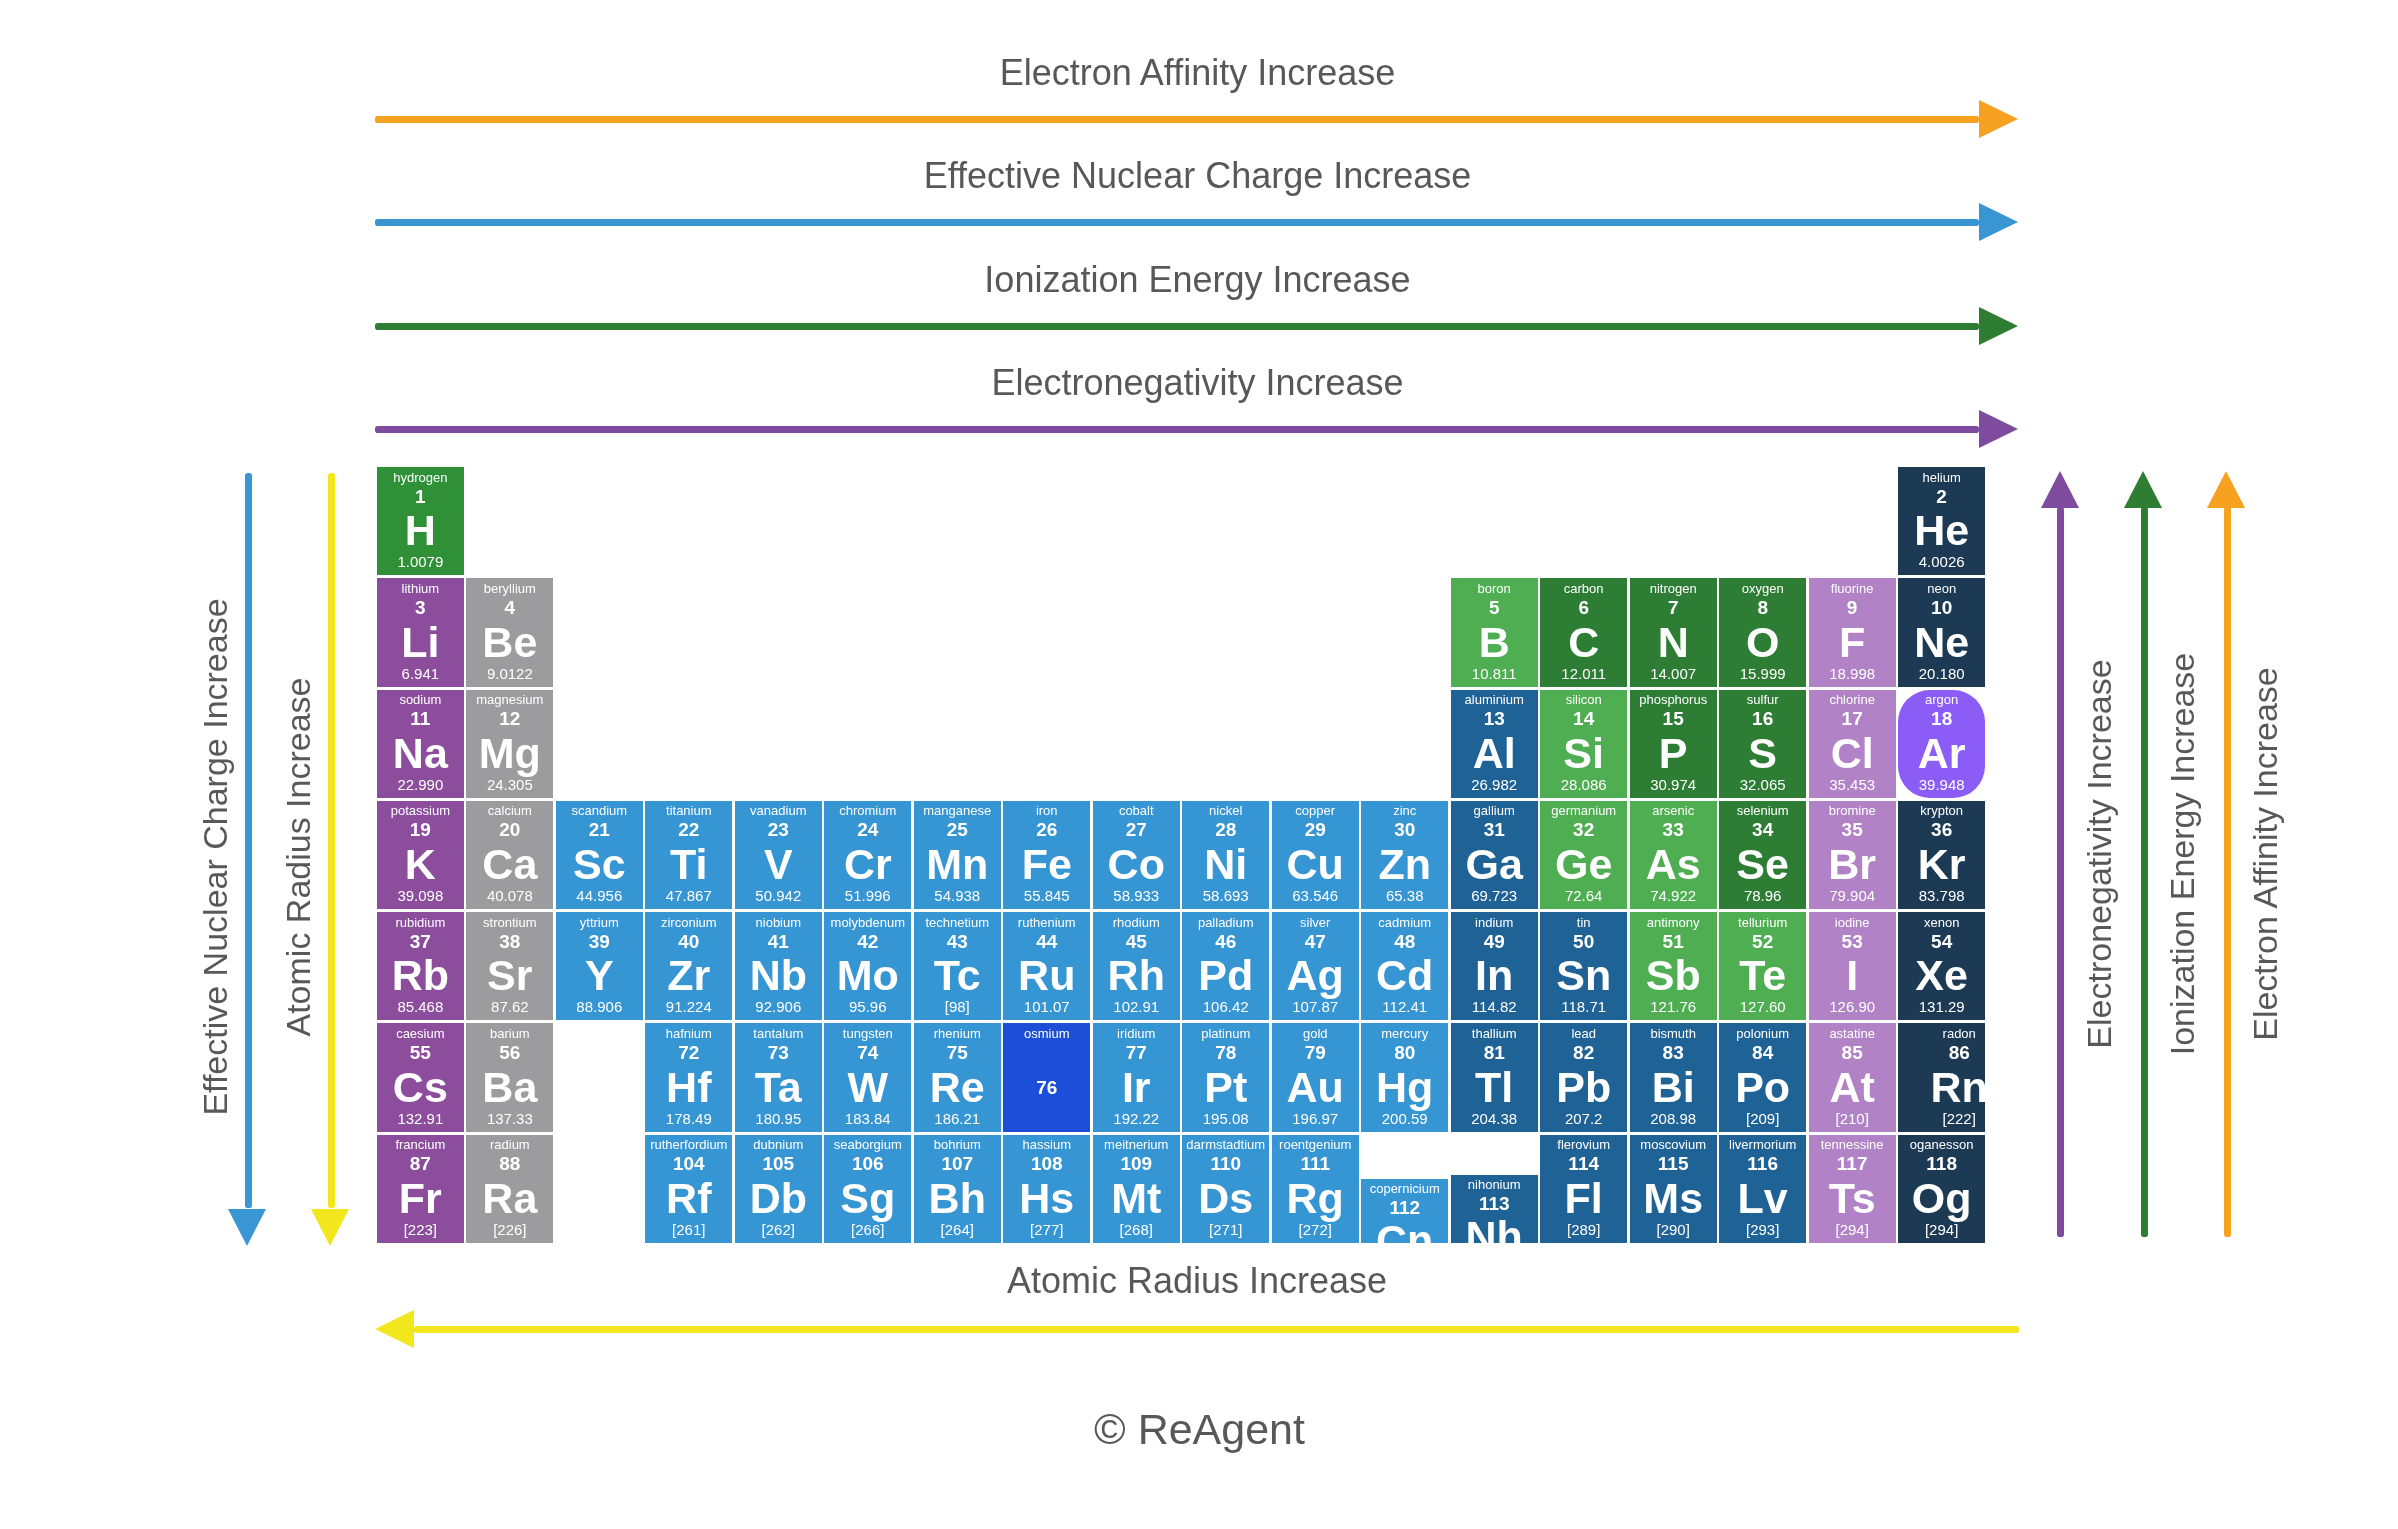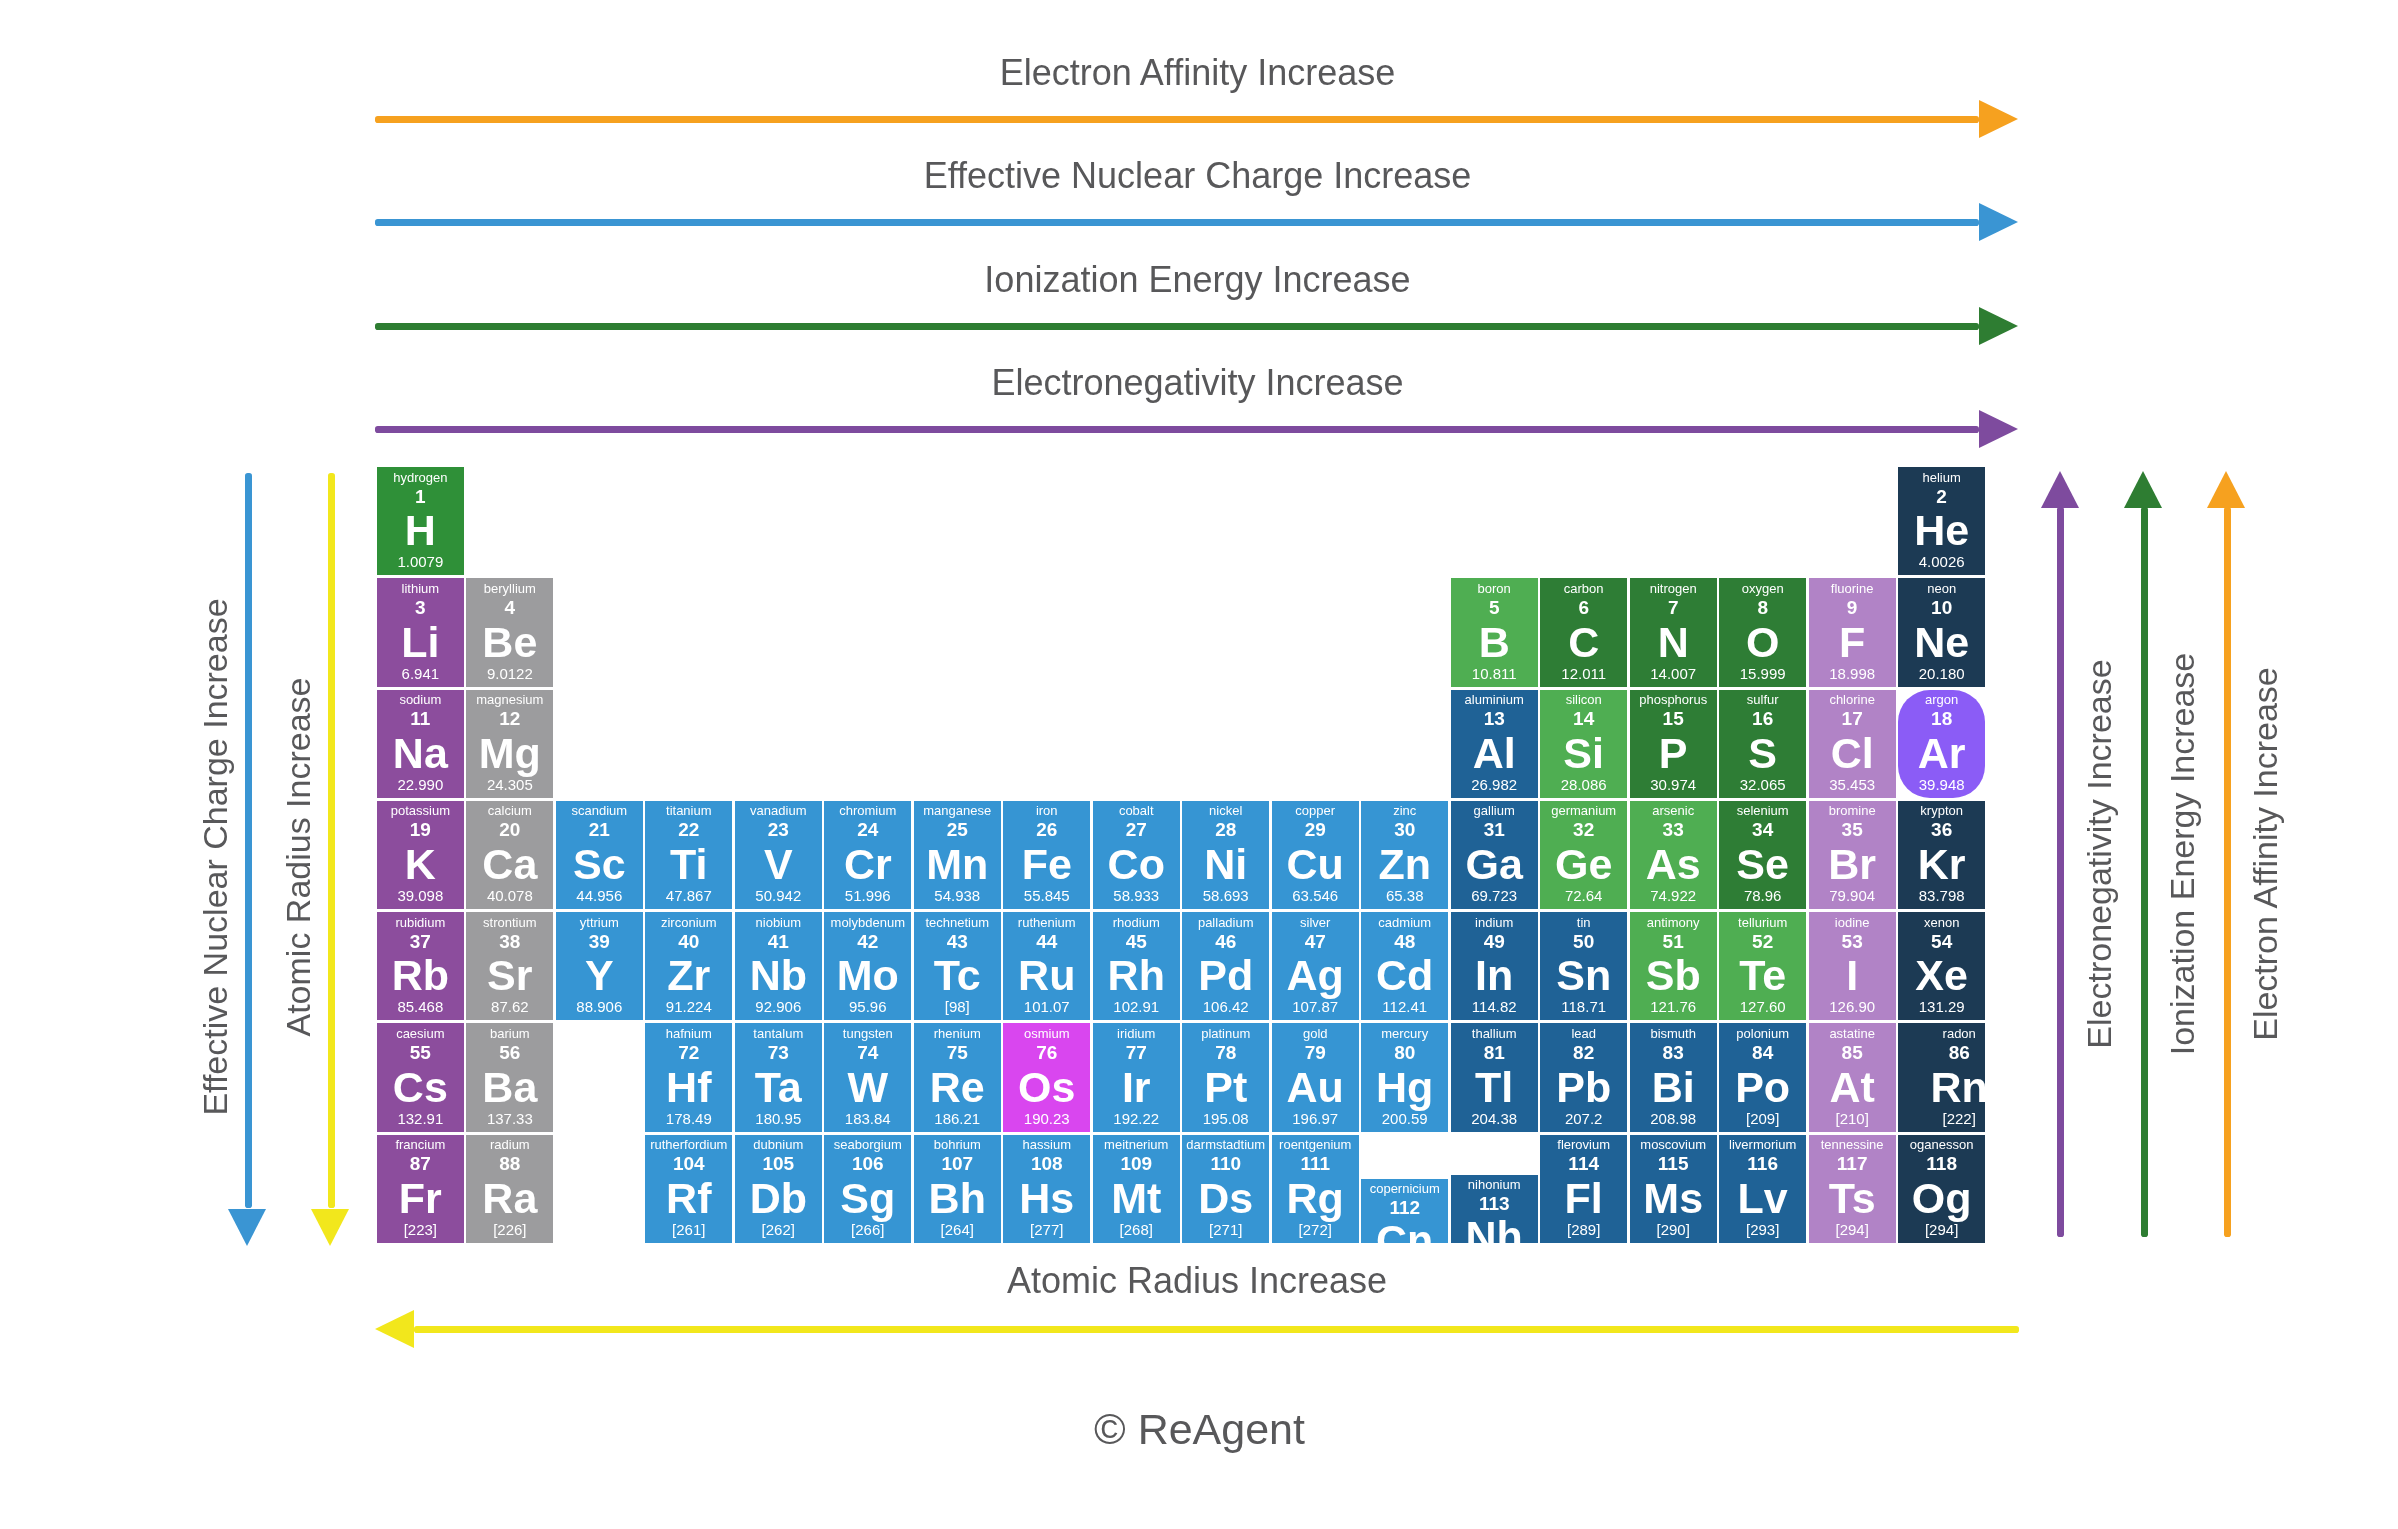--- a/index.html
+++ b/index.html
@@ -432,21 +432,21 @@
         <div class="enum">74</div>
         <div class="esym">W</div>
         <div class="emass">183.84</div>
       </div>
       <div class="cell" style="background: rgb(54, 149, 211); grid-area: 6 / 7;">
         <div class="ename">rhenium</div>
         <div class="enum">75</div>
         <div class="esym">Re</div>
         <div class="emass">186.21</div>
       </div>
-      <div class="cell" style="background: #d946ef; grid-area: 6 / 8;">
+      <div class="cell" style="background: #1d4ed8; grid-area: 6 / 8; gap: 35px;">
         <div class="ename">osmium</div>
         <div class="enum">76</div>
         <div class="esym">Os</div>
         <div class="emass">190.23</div>
       </div>
       <div class="cell" style="background: rgb(54, 149, 211); grid-area: 6 / 9;">
         <div class="ename">iridium</div>
         <div class="enum">77</div>
         <div class="esym">Ir</div>
         <div class="emass">192.22</div>

